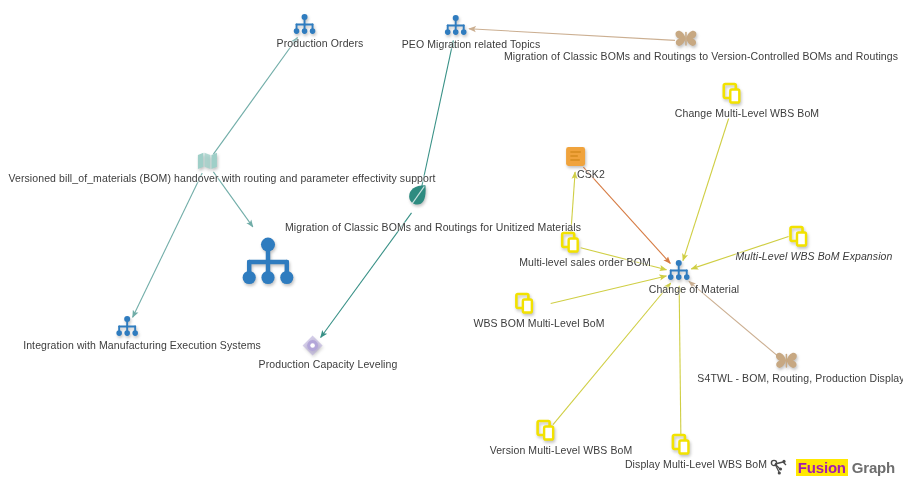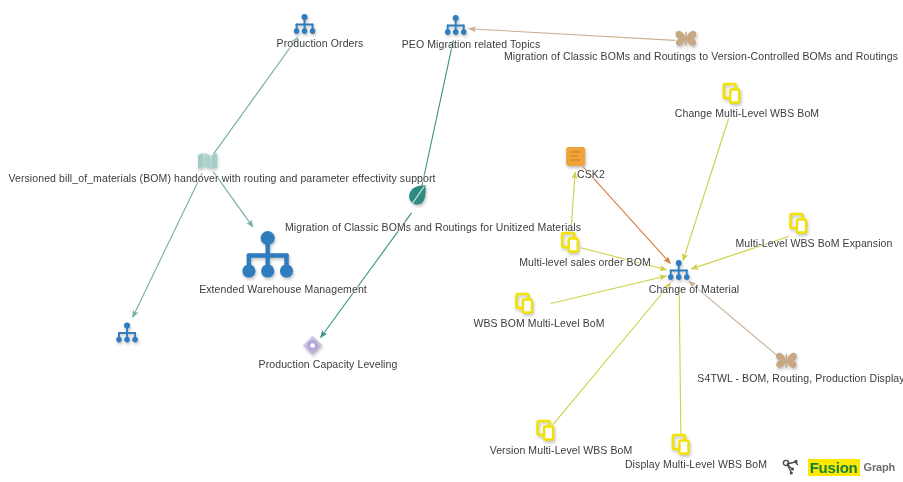--- a/index.html
+++ b/index.html
@@ -54,32 +54,32 @@
     bottom: 6px;
     display: flex;
     align-items: center;
     gap: 4px;
   }
   #logo .logo-mark {
     line-height: 0;
   }
   #logo .logo-fusion {
     background: #ffe800;
-    color: #15803d;
+    color: #a21caf;
     font-family: "Liberation Sans", sans-serif;
     font-weight: bold;
     font-size: 15px;
     padding: 0 2px;
     letter-spacing: -0.2px;
   }
   #logo .logo-graph {
     color: #6e6e6e;
     font-family: "Liberation Sans", sans-serif;
     font-weight: bold;
-    font-size: 11px;
+    font-size: 15px;
     letter-spacing: -0.2px;
   }
 </style>
 </head>
 <body>
 
 <div id="canvas">
 
   <svg id="edge-layer" viewBox="0 0 903 482" xmlns="http://www.w3.org/2000/svg">
       <defs>
@@ -187,21 +187,21 @@
   </svg></span>
         <span class="node-label">CSK2</span>
       </div>
       <div class="node" style="left: 418px; top: 208px; gap: 13px;">
         <span class="node-icon"><svg width="22" height="24" viewBox="0 0 22 24" xmlns="http://www.w3.org/2000/svg">
     <path d="M18.5 2.2 C8.5 2.0 2.2 6.6 2.2 13.2 C2.2 18.2 6.0 21.6 10.4 21.6 C16.4 21.6 19.6 15.6 18.5 2.2 Z" fill="#2e8b80"></path>
     <path d="M17.4 3.4 L5.4 20.4" stroke="#ffffff" stroke-width="1.1" fill="none" opacity="0.75"></path>
   </svg></span>
         <span class="node-label">Migration of Classic BOMs and Routings for Unitized Materials</span>
       </div>
-      <div class="node" style="left: 799px; top: 230px;">
+      <div class="node" style="left: 799px; top: 243px; font-style: italic;">
         <span class="node-icon"><svg width="20" height="24" viewBox="0 0 20 24" xmlns="http://www.w3.org/2000/svg">
     <rect x="2" y="2.5" width="12" height="14" rx="1.4" fill="none" stroke="#f2e200" stroke-width="2.6"></rect>
     <rect x="8.5" y="8" width="9" height="13" rx="1.6" fill="#ffffff" stroke="#f2e200" stroke-width="2.4"></rect>
   </svg></span>
         <span class="node-label">Multi-Level WBS BoM Expansion</span>
       </div>
       <div class="node" style="left: 570px; top: 249px;">
         <span class="node-icon"><svg width="20" height="24" viewBox="0 0 20 24" xmlns="http://www.w3.org/2000/svg">
     <rect x="2" y="2.5" width="12" height="14" rx="1.4" fill="none" stroke="#f2e200" stroke-width="2.6"></rect>
     <rect x="8.5" y="8" width="9" height="13" rx="1.6" fill="#ffffff" stroke="#f2e200" stroke-width="2.4"></rect>
@@ -215,21 +215,20 @@
       <path d="M5 11 L21 11"></path>
       <path d="M5 11 L5 15"></path>
       <path d="M13 11 L13 15"></path>
       <path d="M21 11 L21 15"></path>
     </g>
     <circle cx="13" cy="3.6" r="3.0" fill="#2f7cbf"></circle>
     <circle cx="5" cy="17.6" r="2.8" fill="#2f7cbf"></circle>
     <circle cx="13" cy="17.6" r="2.8" fill="#2f7cbf"></circle>
     <circle cx="21" cy="17.6" r="2.8" fill="#2f7cbf"></circle>
   </svg></span>
-        <span class="node-label">Extended Warehouse Management</span>
       </div>
       <div class="node" style="left: 679px; top: 277px;">
         <span class="node-icon"><svg width="26" height="22" viewBox="0 0 26 22" xmlns="http://www.w3.org/2000/svg">
     <g stroke="#2f7cbf" stroke-width="1.9" fill="none" stroke-linecap="round">
       <path d="M13 6 L13 11"></path>
       <path d="M5 11 L21 11"></path>
       <path d="M5 11 L5 15"></path>
       <path d="M13 11 L13 15"></path>
       <path d="M21 11 L21 15"></path>
     </g>
@@ -254,20 +253,21 @@
       <path d="M5 11 L21 11"></path>
       <path d="M5 11 L5 15"></path>
       <path d="M13 11 L13 15"></path>
       <path d="M21 11 L21 15"></path>
     </g>
     <circle cx="13" cy="3.6" r="3.0" fill="#2f7cbf"></circle>
     <circle cx="5" cy="17.6" r="2.8" fill="#2f7cbf"></circle>
     <circle cx="13" cy="17.6" r="2.8" fill="#2f7cbf"></circle>
     <circle cx="21" cy="17.6" r="2.8" fill="#2f7cbf"></circle>
   </svg></span>
+        <span class="node-label">Integration with Manufacturing Execution Systems</span>
       </div>
       <div class="node" style="left: 313px; top: 352px;">
         <span class="node-icon"><svg width="22" height="22" viewBox="0 0 22 22" xmlns="http://www.w3.org/2000/svg">
     <path d="M11 1 L21 11 L11 21 L1 11 Z" fill="#b3a6d9" opacity="0.55"></path>
     <circle cx="11" cy="11" r="5.4" fill="#b3a6d9"></circle>
     <circle cx="11" cy="11" r="2.3" fill="#ffffff"></circle>
   </svg></span>
         <span class="node-label">Production Capacity Leveling</span>
       </div>
       <div class="node" style="left: 786px; top: 367px;">

